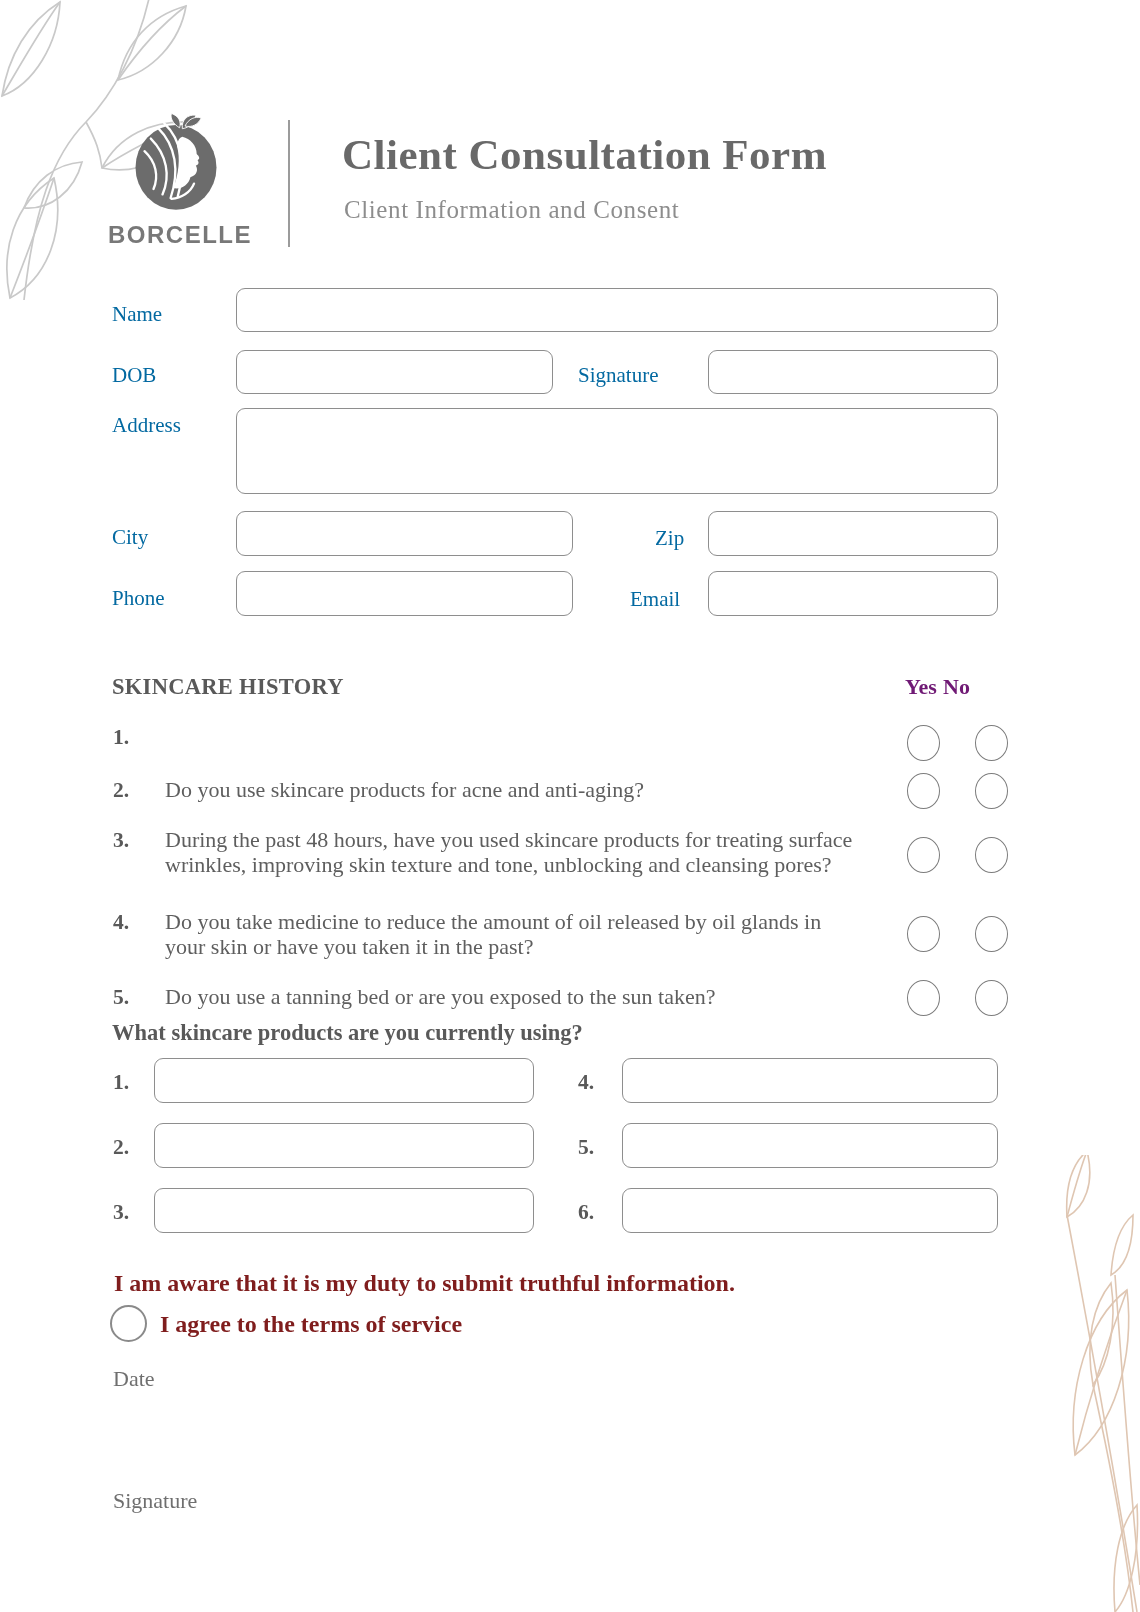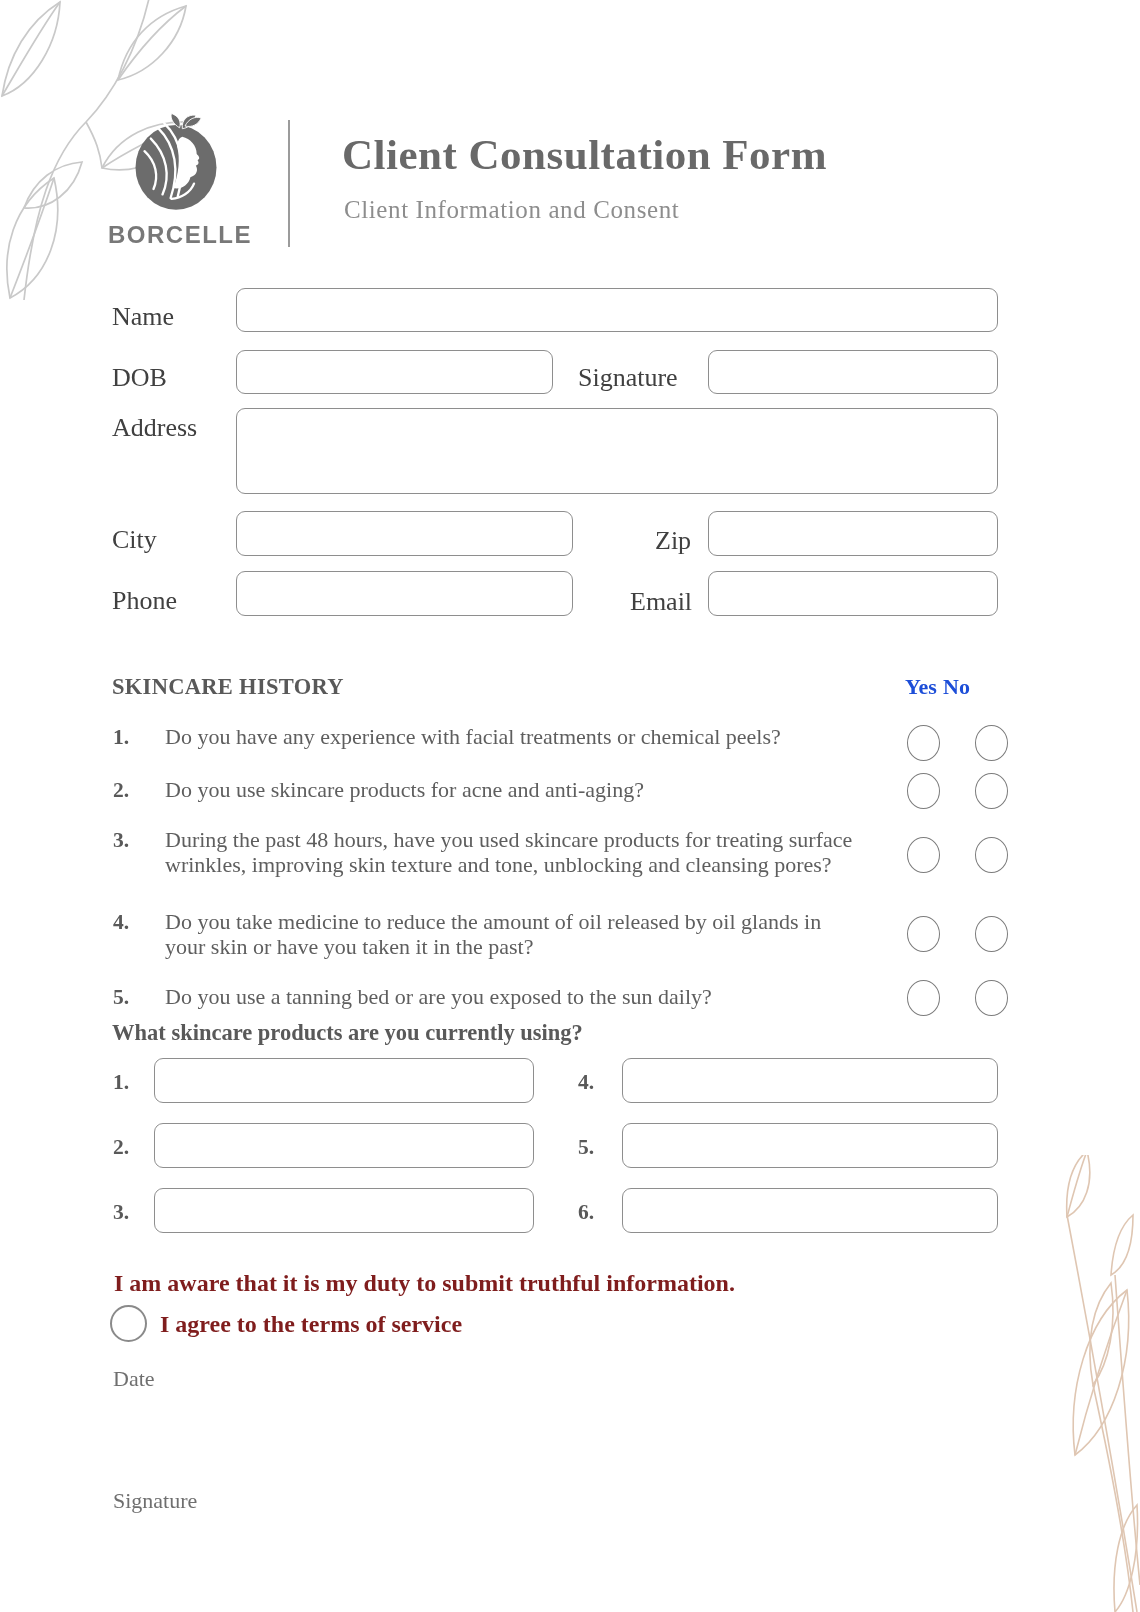--- a/index.html
+++ b/index.html
@@ -11,31 +11,31 @@
 
   
   .brand-name { left:108px; top:221px; width:130px; 
     font-family:"Liberation Sans","DejaVu Sans",sans-serif; font-weight:700;
     font-size:24px; letter-spacing:1.5px; color:#787878; }
   .divider { left:288px; top:120px; height:127px; width:0; border-left:2px solid #9b9b9b; }
   .title { left:342px; top:130px; font-size:43px; font-weight:700; color:#696969; letter-spacing:0.5px; }
   .subtitle { left:344px; top:196px; font-size:25px; color:#8d8d8d; letter-spacing:0.6px; }
 
   
-  .lbl { font-size:26px; color:#404040; }
+  .lbl { font-size:21px; color:#0369a1; }
   .inp, .txta {
     border:1.5px solid #8e8e8e; border-radius:9px; background:#fff;
     box-sizing:border-box; outline:none; padding:4px 12px;
     font-family:"Liberation Serif",serif; font-size:20px; color:#4a4a4a;
   }
   .txta { resize:none; }
 
   
   .sec-head { font-size:22.5px; font-weight:700; color:#595959; letter-spacing:0.3px; }
-  .yn-head { font-size:22px; font-weight:700; color:#1d4ed8; }
+  .yn-head { font-size:22px; font-weight:700; color:#701a75; }
   .qnum { left:113px; font-size:21.5px; font-weight:700; color:#595959; }
   .qtext { left:165px; width:700px; font-size:22px; line-height:24.5px; color:#5e5e5e; }
   .radio { width:33px; height:36px; border:1.8px solid #7c7c7c; border-radius:50%;
     box-sizing:border-box; background:#fff; cursor:pointer; }
   .yescol { left:907px; } .nocol { left:975px; }
 
   
   .pnum { font-size:21.5px; font-weight:700; color:#595959; }
 
   
@@ -121,41 +121,40 @@
   <div class="abs lbl" style="left:112px;top:586px">Phone</div>
   <input class="abs inp" style="left: 236px; top: 571px; width: 337px; height: 45px;">
   <div class="abs lbl" style="left:630px;top:587px">Email</div>
   <input class="abs inp" style="left: 708px; top: 571px; width: 290px; height: 45px;">
 
   <div class="abs sec-head" style="left:112px;top:674px">SKINCARE HISTORY</div>
   <div class="abs yn-head" style="left:905px;top:674px">Yes</div>
   <div class="abs yn-head" style="left:943px;top:674px">No</div>
 
   <div class="abs qnum" style="top:725px">1.</div>
-  <div class="abs qtext" style="top:725px">Do you have any experience with facial treatments or chemical peels?</div>
   <div class="abs radio yescol" style="top:725px"></div>
   <div class="abs radio nocol" style="top:725px"></div>
 
   <div class="abs qnum" style="top:778px">2.</div>
   <div class="abs qtext" style="top:778px">Do you use skincare products for acne and anti-aging?</div>
   <div class="abs radio yescol" style="top:773px"></div>
   <div class="abs radio nocol" style="top:773px"></div>
 
   <div class="abs qnum" style="top:828px">3.</div>
   <div class="abs qtext" style="top:828px">During the past 48 hours, have you used skincare products for treating surface wrinkles, improving skin texture and tone, unblocking and cleansing pores?</div>
   <div class="abs radio yescol" style="top:837px"></div>
   <div class="abs radio nocol" style="top:837px"></div>
 
   <div class="abs qnum" style="top:910px">4.</div>
   <div class="abs qtext" style="top:910px">Do you take medicine to reduce the amount of oil released by oil glands in your skin or have you taken it in the past?</div>
   <div class="abs radio yescol" style="top:916px"></div>
   <div class="abs radio nocol" style="top:916px"></div>
 
   <div class="abs qnum" style="top:985px">5.</div>
-  <div class="abs qtext" style="top:985px">Do you use a tanning bed or are you exposed to the sun daily?</div>
+  <div class="abs qtext" style="top:985px">Do you use a tanning bed or are you exposed to the sun taken?</div>
   <div class="abs radio yescol" style="top:980px"></div>
   <div class="abs radio nocol" style="top:980px"></div>
 
   <div class="abs sec-head" style="left:112px;top:1020px;letter-spacing:0">What skincare products are you currently using?</div>
 
   <div class="abs pnum" style="left:113px;top:1070px">1.</div>
   <input class="abs inp" style="left: 154px; top: 1058px; width: 380px; height: 45px;">
   <div class="abs pnum" style="left:578px;top:1070px">4.</div>
   <input class="abs inp" style="left: 622px; top: 1058px; width: 376px; height: 45px;">
 

